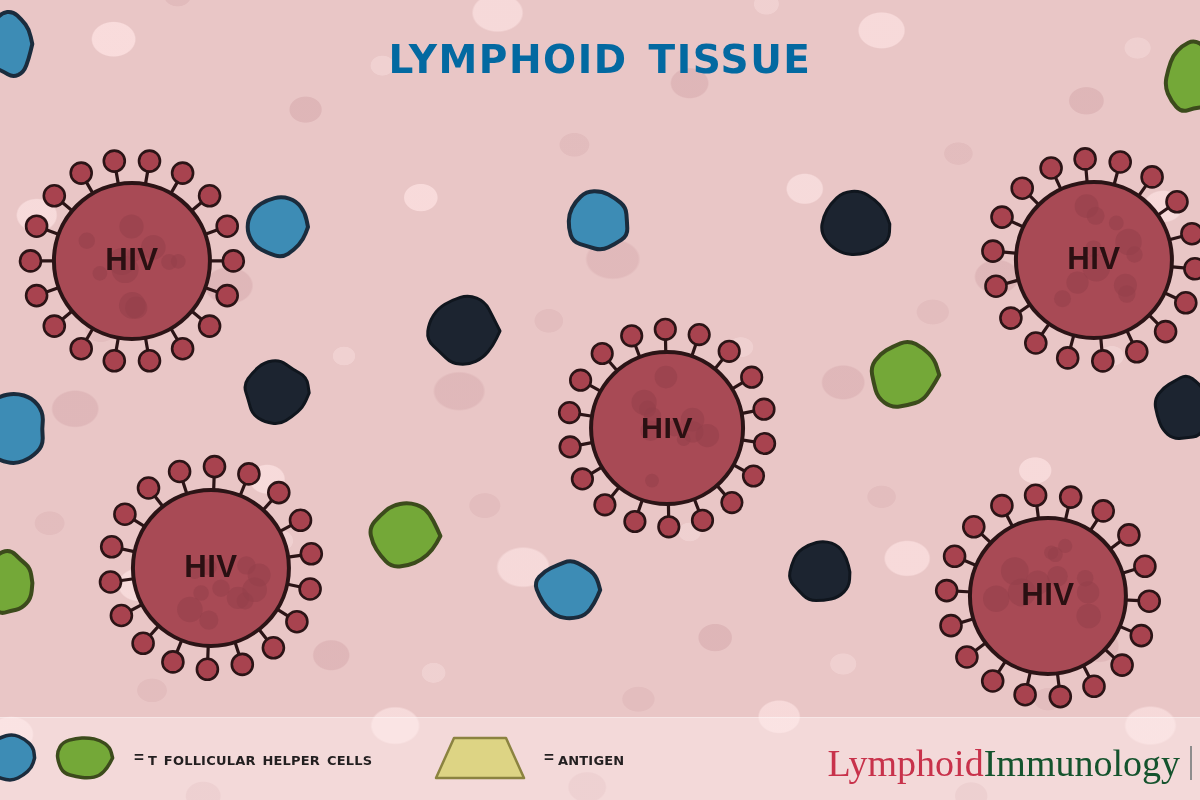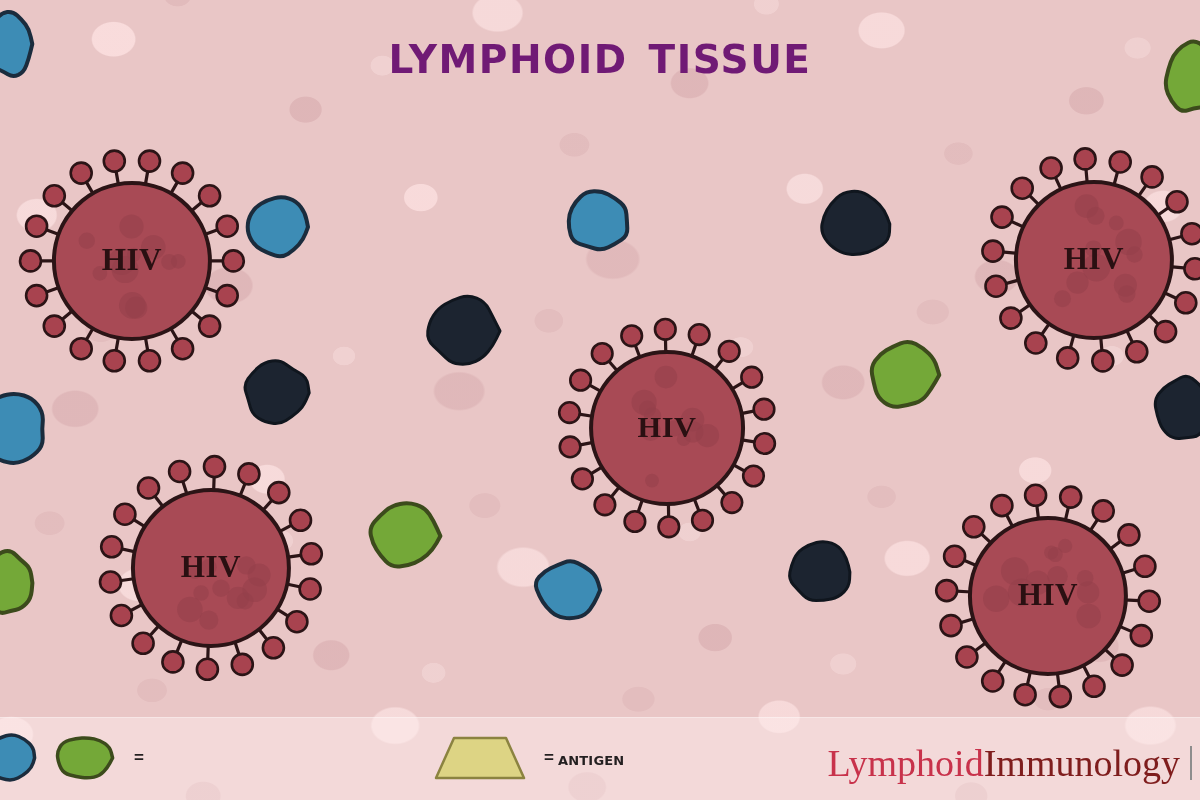--- a/index.html
+++ b/index.html
@@ -93,21 +93,21 @@
   #title {
     position: absolute;
     left: 0;
     right: 0;
     top: 26px;
     text-align: center;
     font-family: "DejaVu Sans", sans-serif;
     font-weight: 700;
     font-size: 56px;
     letter-spacing: 1.5px;
-    color: #701a75;
+    color: #0369a1;
     font-variant: small-caps;
     text-transform: lowercase;
     line-height: 1;
     white-space: nowrap;
   }
   #title::first-letter { font-size: 56px; }
 
   
   .cell {
     position: absolute;
@@ -115,21 +115,21 @@
   }
   .cell svg { display: block; overflow: visible; }
 
   
   .virion { position: absolute; }
   .virion svg { display: block; overflow: visible; }
   .virion-label {
     position: absolute;
     left: 0; right: 0;
     text-align: center;
-    font-family: Liberation Serif, serif;
+    font-family: Liberation Sans, sans-serif;
     font-weight: 700;
     color: #2a1012;
     letter-spacing: 0.5px;
     pointer-events: none;
   }
 
   
   #legend-bar {
     position: absolute;
     left: 0;
@@ -168,21 +168,21 @@
     right: 8px;
     bottom: 18px;
     display: flex;
     align-items: baseline;
     font-family: "Liberation Serif", serif;
     font-size: 38px;
     line-height: 1;
     white-space: nowrap;
   }
   #brand .sci { color: #c8324b; font-weight: 400; }
-  #brand .imm { color: #7f1d1d; font-weight: 400; }
+  #brand .imm { color: #14532d; font-weight: 400; }
   #brand .rule {
     display: inline-block;
     width: 2px;
     height: 34px;
     background: #8d8d8d;
     margin-left: 10px;
     position: relative;
     top: 4px;
   }
 </style>
@@ -577,20 +577,21 @@
   <div id="legend-bar">
 
     <div class="legend-item" style="left:-22px; top:14px;">
       <span style="display:inline-block;width:62px;height:52px;position:relative;" id="legend-blue"><svg width="62" height="52" viewBox="0 0 62 52">
             <path d="M56.6,26.0 Q56.6,26.0 55.1,30.9 Q53.6,35.7 49.5,39.5 Q45.5,43.2 39.9,46.0 Q34.4,48.8 28.0,47.5 Q21.7,46.2 16.3,43.4 Q10.9,40.6 6.7,36.2 Q2.5,31.8 2.8,26.1 Q3.1,20.3 7.7,16.4 Q12.3,12.4 16.9,9.0 Q21.6,5.5 28.1,3.7 Q34.6,1.8 40.7,4.5 Q46.9,7.1 51.1,11.3 Q55.4,15.5 56.0,20.7 Z" fill="#3d8cb5" stroke="#1b2c3d" stroke-width="3.5" stroke-linejoin="round"></path>
           </svg></span>
       <span style="display:inline-block;width:62px;height:52px;position:relative;margin-left:14px;" id="legend-green"><svg width="62" height="52" viewBox="0 0 62 52">
             <path d="M58.6,26.0 Q58.6,26.0 56.0,30.8 Q53.4,35.6 49.7,39.7 Q46.0,43.8 40.0,45.1 Q34.0,46.3 28.2,45.5 Q22.4,44.6 16.1,43.0 Q9.7,41.5 7.1,36.4 Q4.5,31.4 3.7,25.8 Q2.9,20.3 5.9,15.1 Q8.9,9.9 15.4,8.1 Q21.9,6.3 27.9,6.0 Q34.0,5.7 40.0,6.9 Q46.0,8.1 51.0,11.7 Q55.9,15.2 57.3,20.6 Z" fill="#74a838" stroke="#3c4b1c" stroke-width="3.5" stroke-linejoin="round"></path>
           </svg></span>
       <span class="legend-eq" style="margin-left:18px;">=</span>
+      <span class="legend-text">T follicular helper cells</span>
     </div>
 
     <div class="legend-item" style="left:430px; top:14px;">
       <span style="display:inline-block;width:100px;height:52px;position:relative;" id="legend-antigen"><svg width="100" height="52" viewBox="0 0 100 52">
             <polygon points="24,6 76,6 94,46 6,46" fill="#ddd484" stroke="#8b8340" stroke-width="2.5" stroke-linejoin="round"></polygon>
           </svg></span>
       <span class="legend-eq" style="margin-left:14px;">=</span>
       <span class="legend-text">Antigen</span>
     </div>
 

